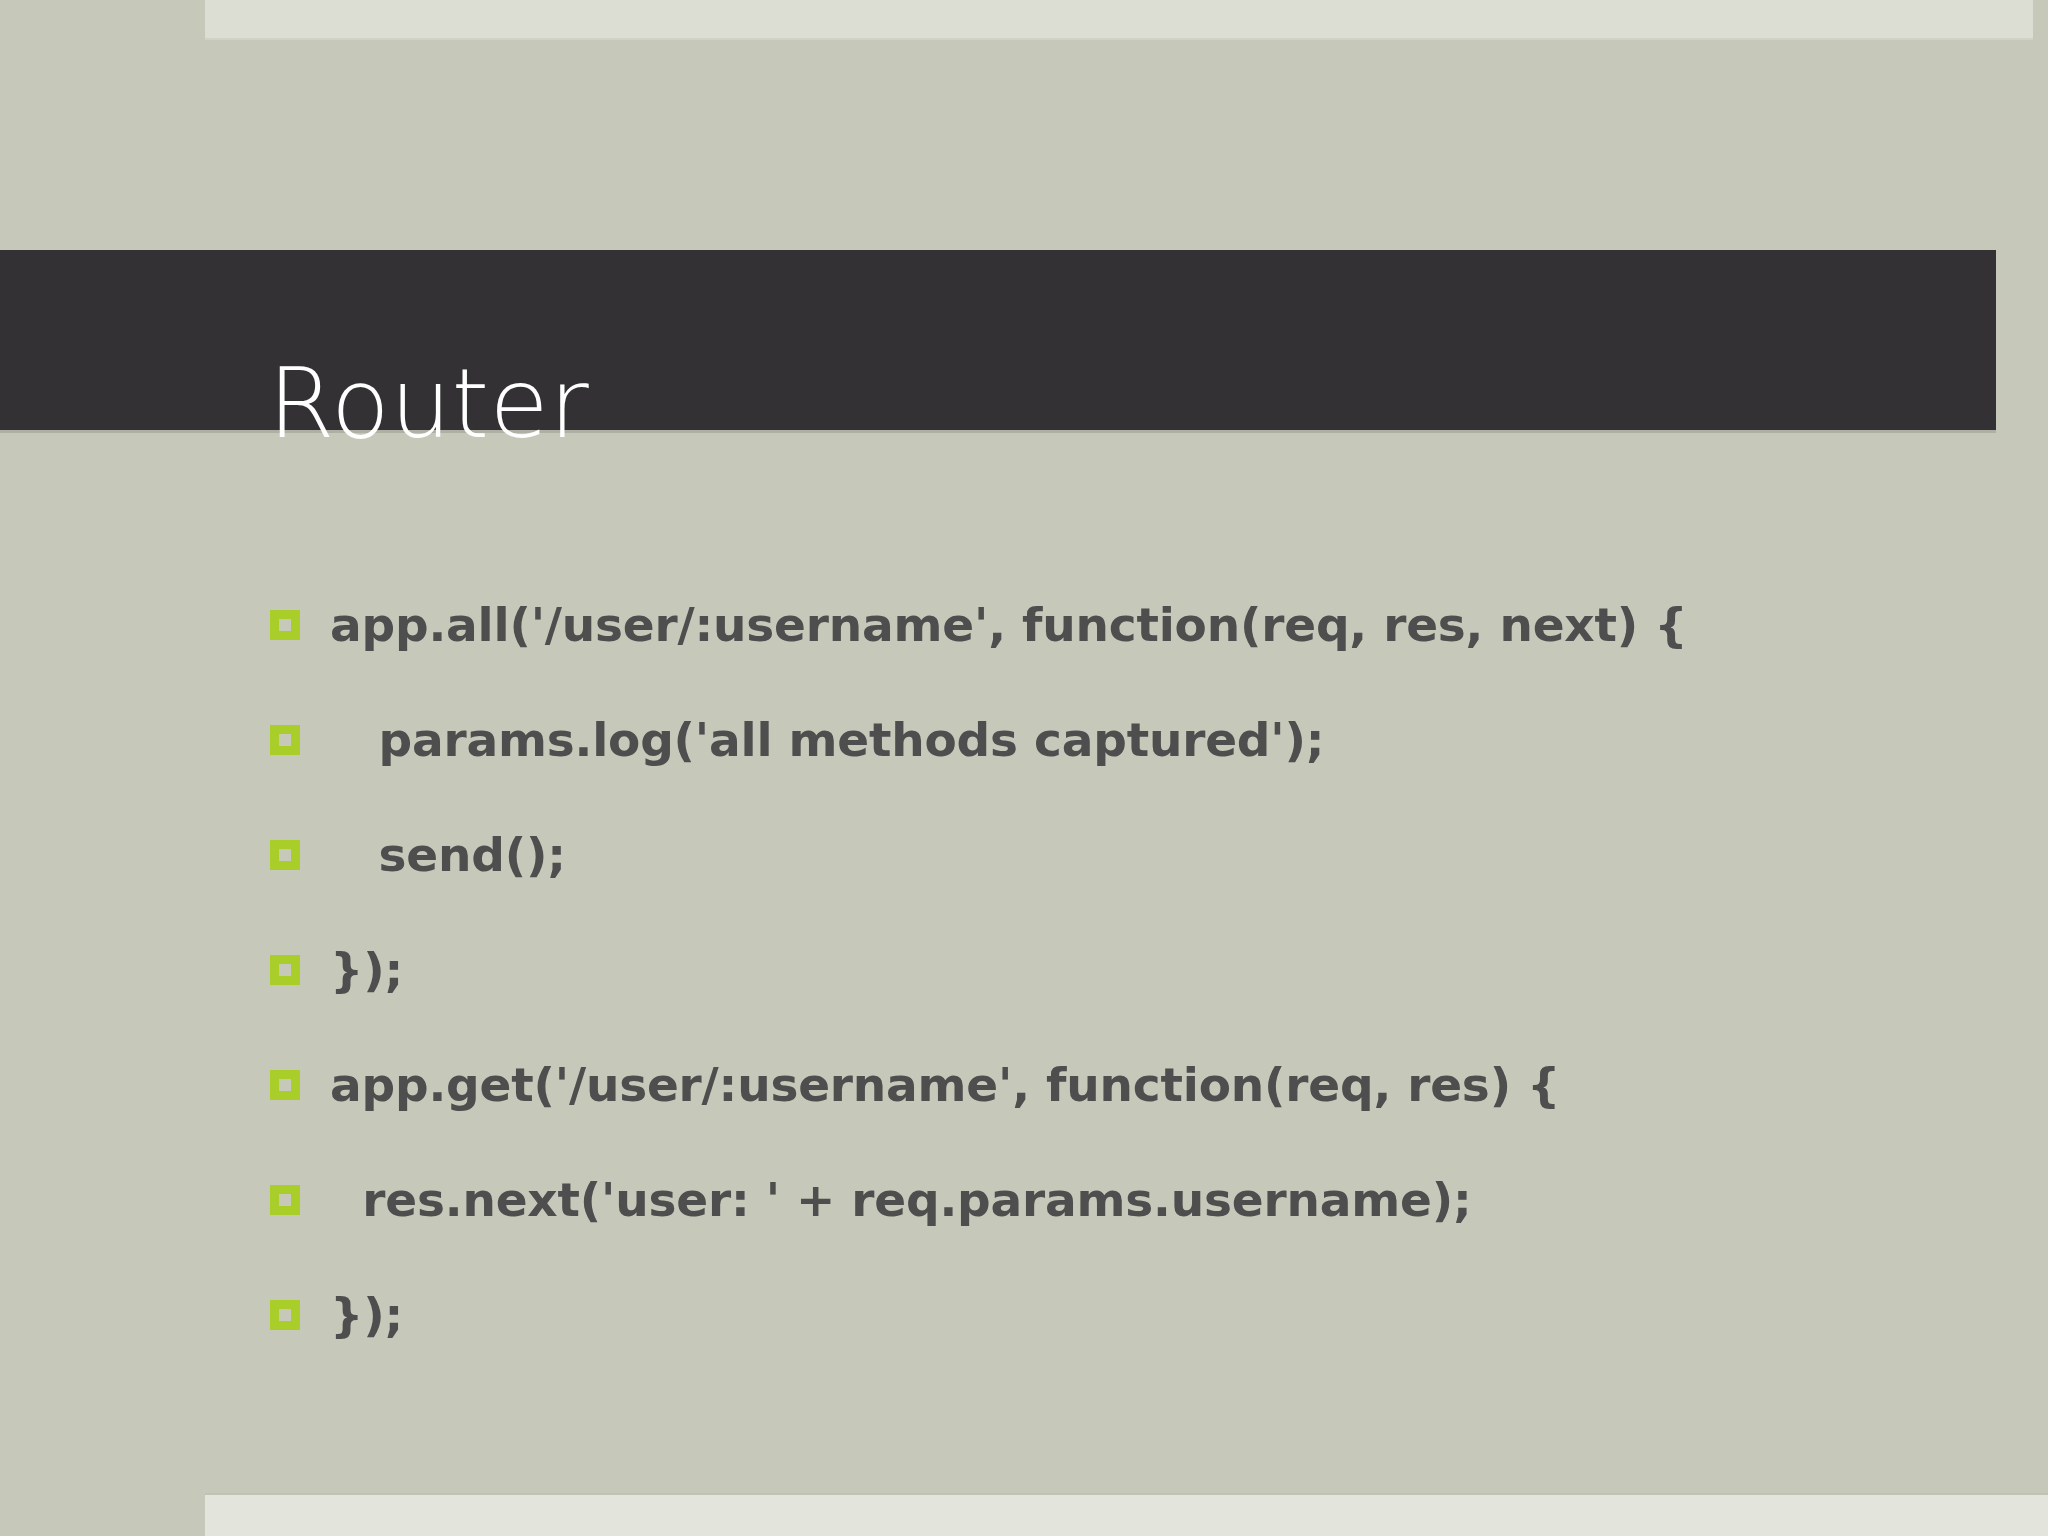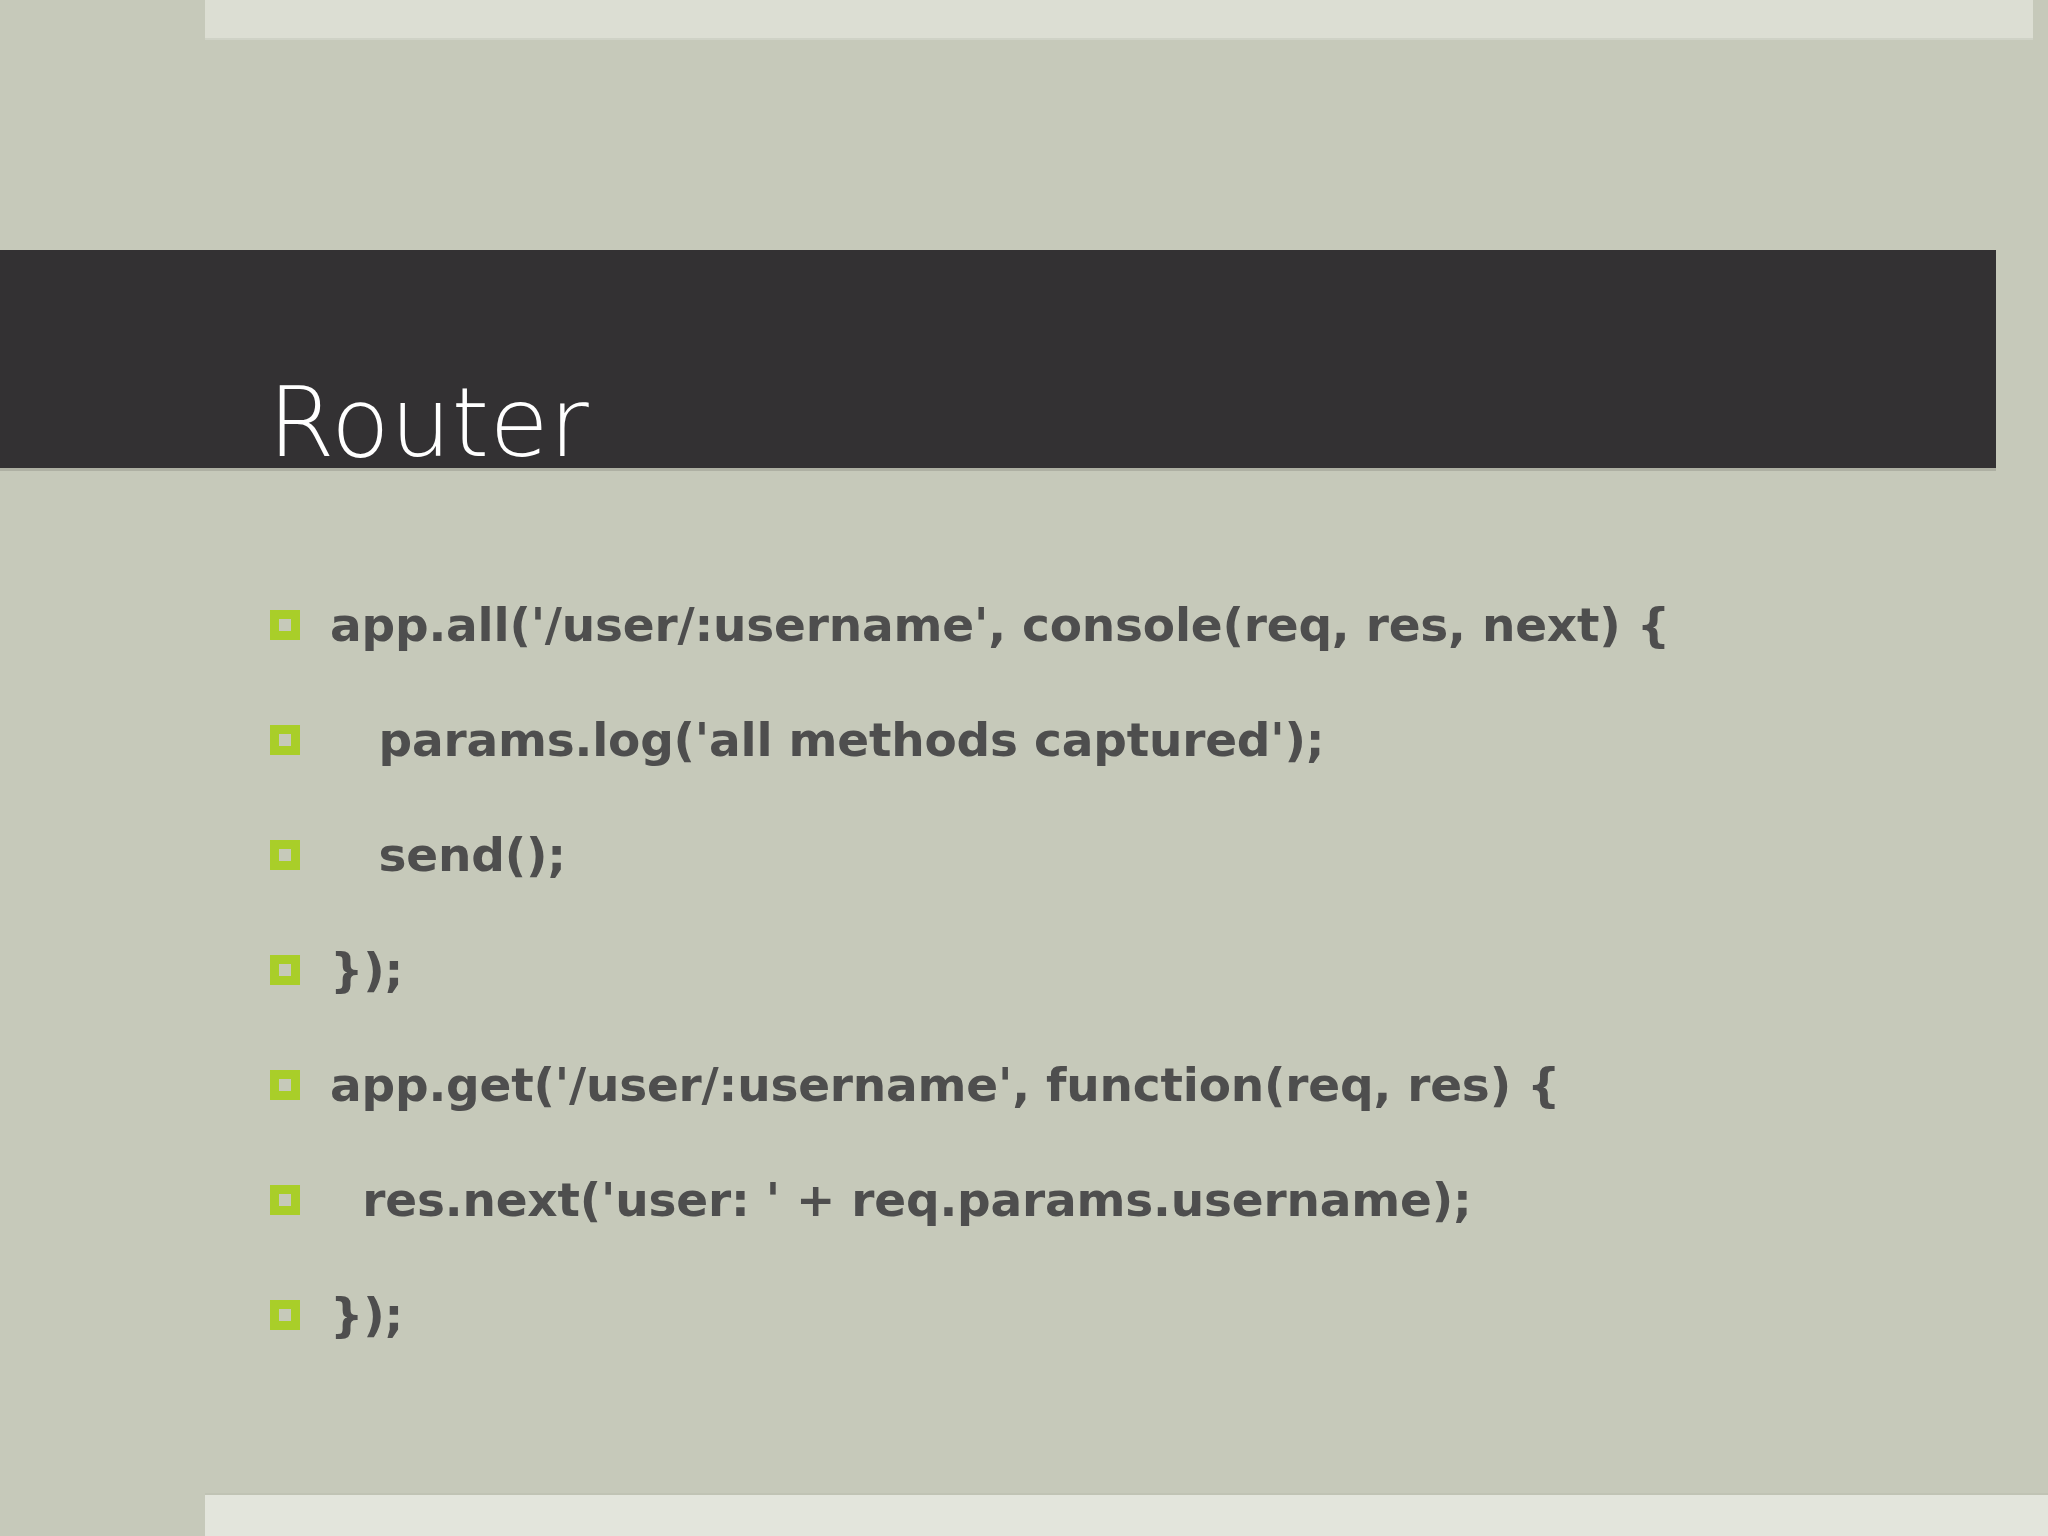--- a/index.html
+++ b/index.html
@@ -41,21 +41,21 @@
     background: #e3e5dc;
     border-top: 2px solid #c0c3b4;
   }
 
   
   .title-band {
     position: absolute;
     left: 0;
     top: 250px;
     width: 1996px;
-    height: 218px;
+    height: 180px;
     background: #333133;
     box-shadow: 0 3px 0 rgba(0,0,0,0.12);
   }
 
   .slide-title {
     position: absolute;
     left: 268px;
     top: 50%;
     transform: translateY(-50%);
     color: #ffffff;
@@ -121,21 +121,21 @@
 
   <div class="title-band">
     <h1 class="slide-title">Router</h1>
   </div>
 
   <ul class="body-list">
     <li class="bullet-row">
       <span class="bullet-marker">
           <i></i>
         </span>
-      <span class="bullet-text">app.all('/user/:username', console(req, res, next) {</span>
+      <span class="bullet-text">app.all('/user/:username', function(req, res, next) {</span>
     </li>
     <li class="bullet-row">
       <span class="bullet-marker">
           <i></i>
         </span>
       <span class="bullet-text">   params.log('all methods captured');</span>
     </li>
     <li class="bullet-row">
       <span class="bullet-marker">
           <i></i>

